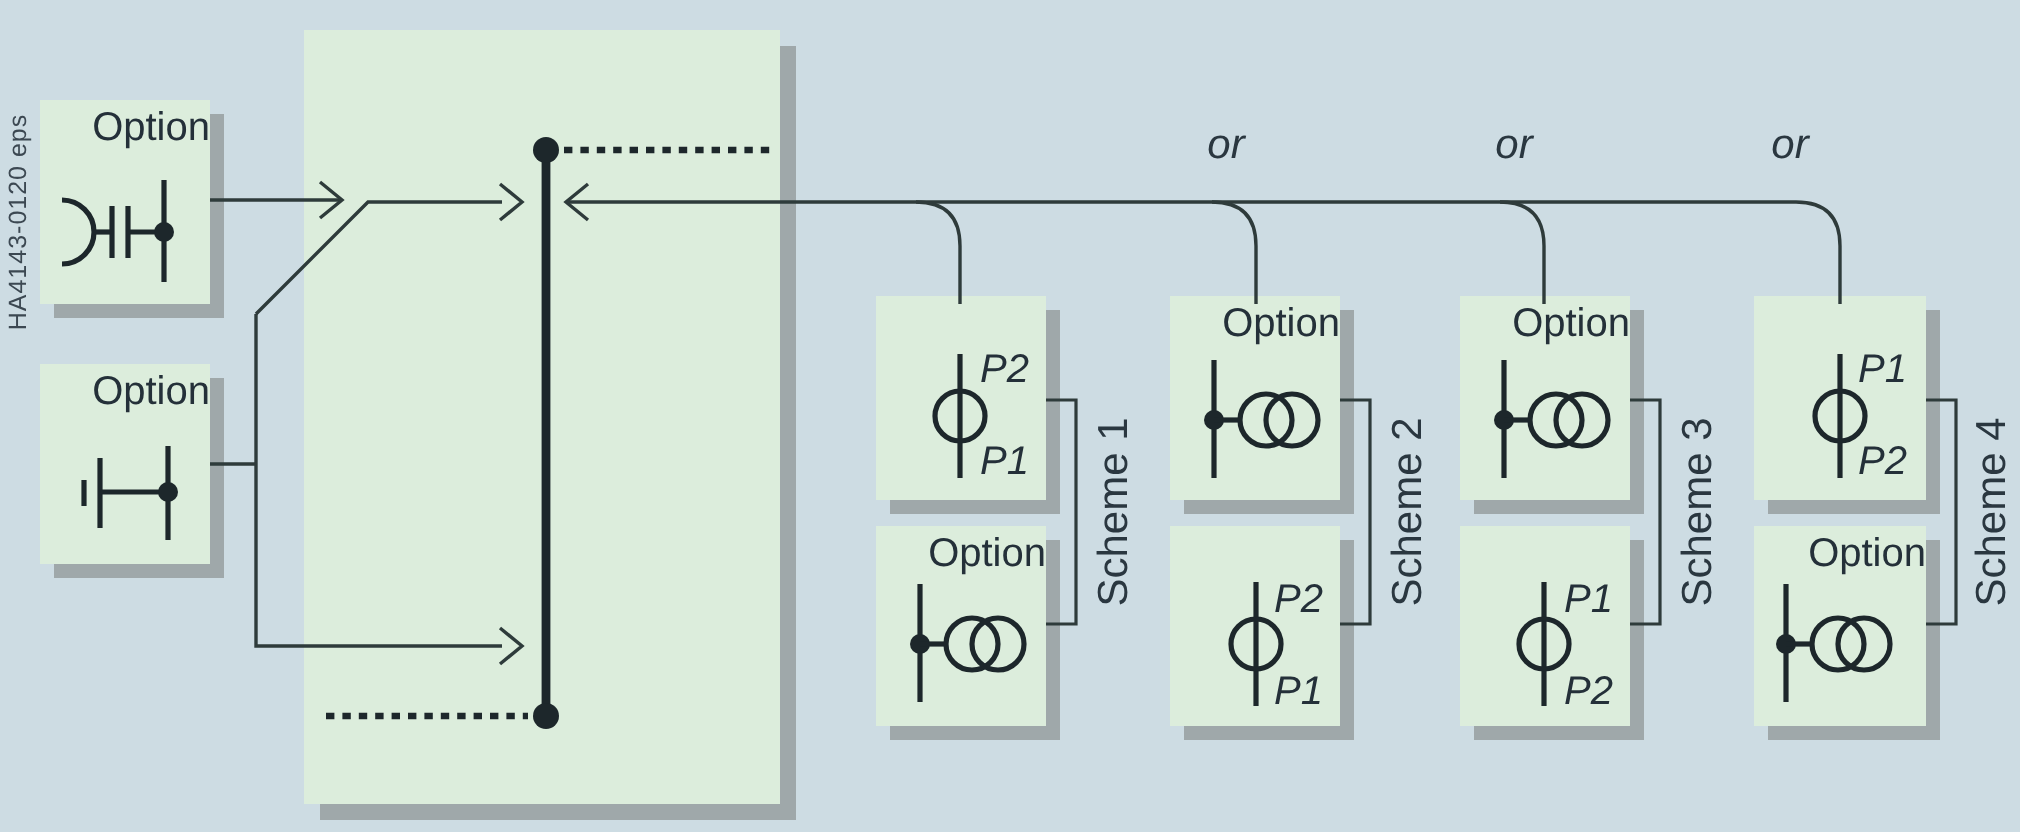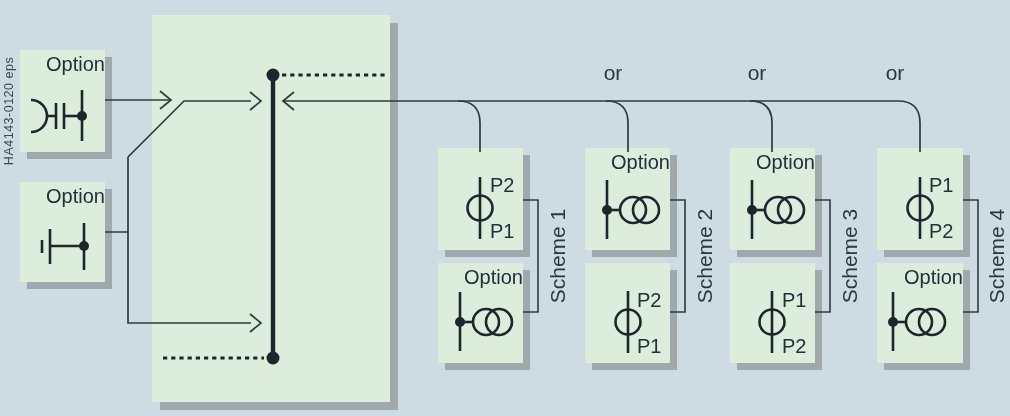--- a/index.html
+++ b/index.html
@@ -19,28 +19,28 @@
   .box{
     position:absolute;
     background:#dceddc;
     box-shadow:7px 7px 0 #9fa8aa;
   }
   .opt-label{
     position:absolute;top:3px;left:0;right:0;
     text-align:right;font-size:20px;line-height:1.1;
   }
   .p-label{
-    position:absolute;left:52px;font-size:20px;line-height:1;white-space:nowrap;
+    position:absolute;left:52px;font-size:20px;line-height:1;white-space:nowrap;font-style:italic;
   }
   .p-top{top:27px;}
   .p-bot{top:73px;}
   .or-label{
     position:absolute;top:62px;
     transform:translateX(-50%);
-    font-size:21px;line-height:1;color:#2a3740;
+    font-size:21px;line-height:1;color:#2a3740;font-style:italic;
   }
   .scheme-label{
     position:absolute;
     transform:translate(-50%,-50%) rotate(-90deg);
     font-size:21px;line-height:1;white-space:nowrap;color:#2a3740;
   }
   .fig-id{
     position:absolute;left:9px;top:111px;
     transform:translate(-50%,-50%) rotate(-90deg);
     font-size:12.5px;letter-spacing:0.5px;white-space:nowrap;color:#3c4852;

